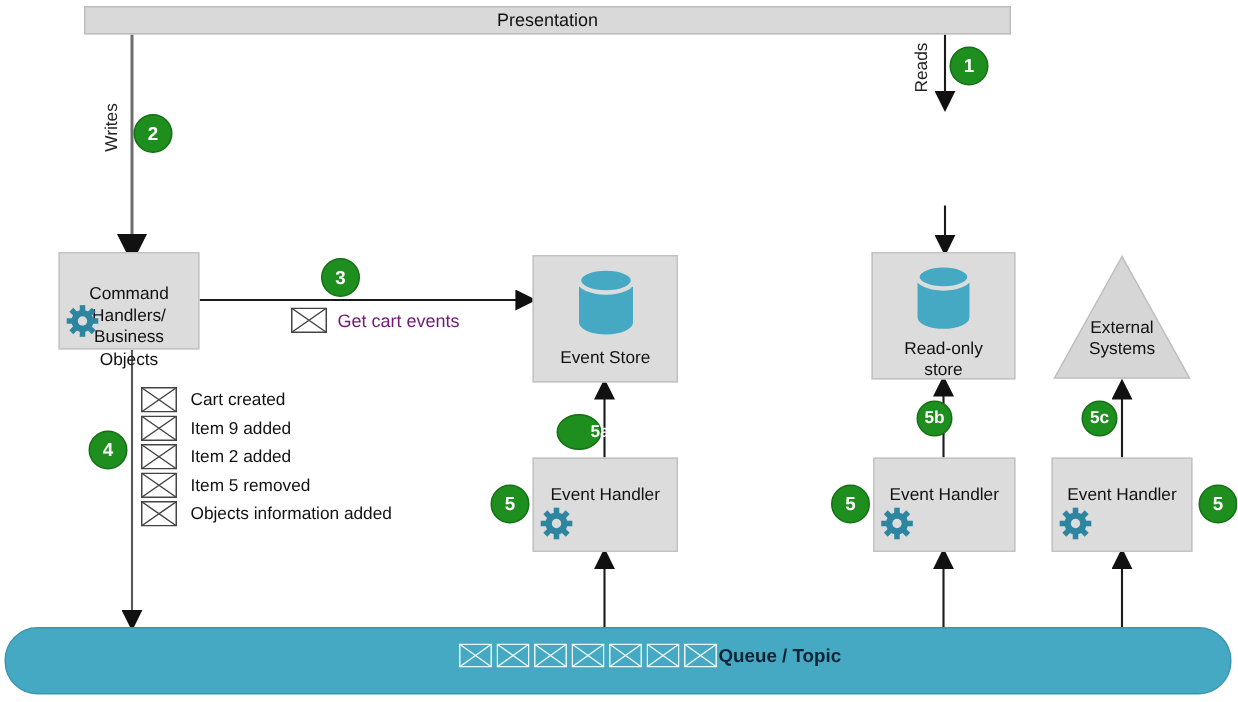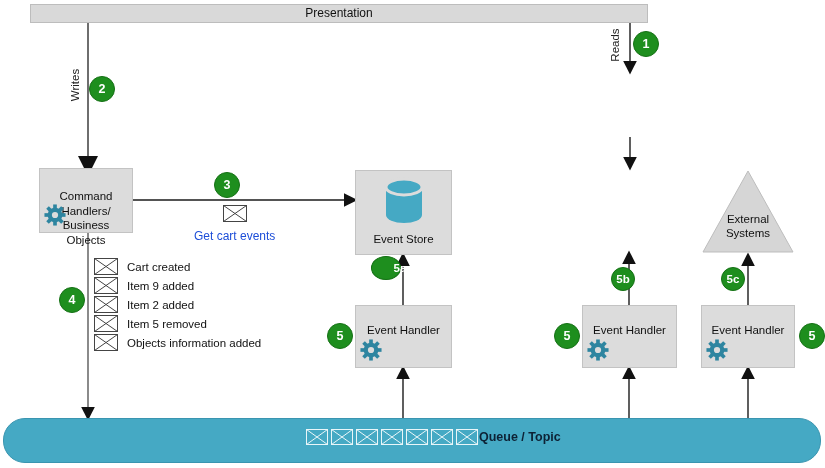--- a/index.html
+++ b/index.html
@@ -18,21 +18,21 @@
   .dbicon{display:block;margin:6px auto 0;}
   .badge{
     width:26px;height:26px;border-radius:50%;background:#1e8e1e;border:1px solid #147014;
     color:#fff;font-weight:bold;font-size:12.5px;display:flex;align-items:center;justify-content:center;
   }
   .badge.small{width:24px;height:24px;font-size:11.5px;}
   .vlabel{
     width:50px;text-align:center;font-size:11.5px;color:#222;
     transform:rotate(-90deg);transform-origin:center;
   }
-  .hlabel{display:flex;align-items:center;gap:7px;font-size:12px;color:#1d4ed8;flex-direction:column;}
+  .hlabel{display:flex;align-items:center;gap:7px;font-size:12px;color:#701a75;}
   .list{display:flex;flex-direction:column;gap:2px;}
   .ev-row{display:flex;align-items:center;gap:9px;height:17px;}
   .ev-label{font-size:11.5px;color:#111;white-space:nowrap;}
   .pill{
     left:3px;top:418px;width:818px;height:45px;border-radius:22px;
     background:#45a9c4;border:1px solid #3a95b0;
   }
   .pill-inner{position:absolute;left:302px;top:10px;display:flex;flex-direction:row;align-items:center;gap:1px;}
   .env-row{display:flex;gap:3px;}
   .queue-label{font-size:12.5px;font-weight:bold;color:#0d2235;}
@@ -59,21 +59,21 @@
     <path d="M630 137 V158" stroke="#1a1a1a" stroke-width="1.4" fill="none" marker-end="url(#arr)"></path>
     <path d="M133 200 H345" stroke="#1a1a1a" stroke-width="1.4" fill="none" marker-end="url(#arr)"></path>
     <path d="M403 418 V378" stroke="#1a1a1a" stroke-width="1.4" fill="none" marker-end="url(#arr)"></path>
     <path d="M403 305 V265" stroke="#1a1a1a" stroke-width="1.4" fill="none" marker-end="url(#arr)"></path>
     <path d="M629 418 V378" stroke="#1a1a1a" stroke-width="1.4" fill="none" marker-end="url(#arr)"></path>
     <path d="M629 305 V263" stroke="#1a1a1a" stroke-width="1.4" fill="none" marker-end="url(#arr)"></path>
     <path d="M748 418 V378" stroke="#1a1a1a" stroke-width="1.4" fill="none" marker-end="url(#arr)"></path>
     <path d="M748 305 V265" stroke="#1a1a1a" stroke-width="1.4" fill="none" marker-end="url(#arr)"></path>
   </svg>
 
-  <div class="node" style="left:30px;top:4px;width:618px;height:19px;background:#d9d9d9;border-color:#bdbdbd;">
+  <div class="node" style="left:56px;top:4px;width:618px;height:19px;background:#d9d9d9;border-color:#bdbdbd;">
     <span class="bar-label">Presentation</span>
   </div>
 
   <span class="vlabel" style="left:50px;top:79px;">Writes</span>
   <span class="vlabel" style="left:590px;top:39px;">Reads</span>
 
   <div class="node" style="left:39px;top:168px;width:94px;height:65px;">
     <span class="lbl" style="width:72px;padding-top:20px;">Command Handlers/ Business Objects</span>
     <span class="gear">
       <svg width="22" height="22" viewBox="0 0 24 24">
@@ -95,20 +95,27 @@
 
 
   <div class="node" style="left:355px;top:170px;width:97px;height:85px;">
     <svg class="dbicon" width="44" height="52" viewBox="0 0 44 52">
       <path d="M4 14 v24 a18 8 0 0 0 36 0 v-24 z" fill="#45a9c4"></path>
       <ellipse cx="22" cy="10" rx="18" ry="8" fill="#45a9c4" stroke="#dcdcdc" stroke-width="3"></ellipse>
     </svg>
     <span class="lbl" style="margin-top:3px;">Event Store</span>
   </div>
 
+  <div class="node" style="left:581px;top:168px;width:96px;height:85px;">
+    <svg class="dbicon" width="44" height="50" viewBox="0 0 44 52">
+      <path d="M4 14 v24 a18 8 0 0 0 36 0 v-24 z" fill="#45a9c4"></path>
+      <ellipse cx="22" cy="10" rx="18" ry="8" fill="#45a9c4" stroke="#dcdcdc" stroke-width="3"></ellipse>
+    </svg>
+    <span class="lbl" style="width:70px;line-height:14px;margin-top:1px;">Read-only store</span>
+  </div>
 
   <div class="tri" style="left:700px;top:168px;width:96px;height:86px;">
     <svg width="96" height="86" viewBox="0 0 96 86">
       <polygon points="48,3 3,84 93,84" fill="#d6d6d6" stroke="#bdbdbd" stroke-width="1"></polygon>
     </svg>
     <span class="tri-label" style="display:block;width:64px;left:16px;">External Systems</span>
   </div>
 
   <div class="node" style="left:355px;top:305px;width:97px;height:63px;">
     <span class="lbl" style="padding-top:17px;">Event Handler</span>
@@ -252,17 +259,17 @@
     </div>
   </div>
 
   <div class="badge" style="left:633px;top:31px;">1</div>
   <div class="badge" style="left:89px;top:76px;">2</div>
   <div class="badge" style="left:214px;top:172px;">3</div>
   <div class="badge" style="left:59px;top:287px;">4</div>
   <div class="badge" style="left:327px;top:323px;">5</div>
   <div class="badge" style="left:554px;top:323px;">5</div>
   <div class="badge" style="left:799px;top:323px;">5</div>
-  <div class="badge small" style="left:371px;top:256px;padding-left:28px;">5a</div>
+  <div class="badge small" style="left:371px;top:276px;padding-left:28px;">5a</div>
   <div class="badge small" style="left:599px;top:267px;margin-left:12px;">5b</div>
   <div class="badge small" style="left:721px;top:267px;">5c</div>
 
 </div>
 
 </body></html>

